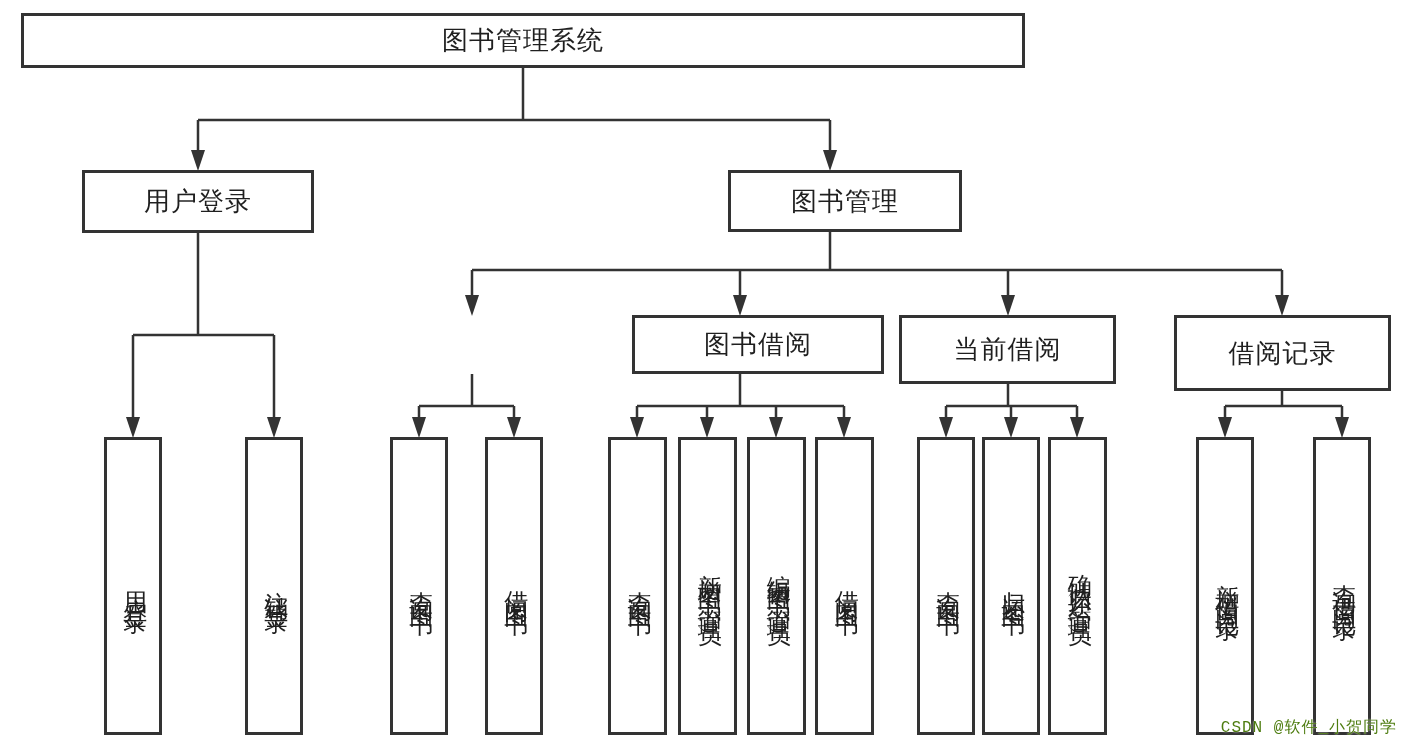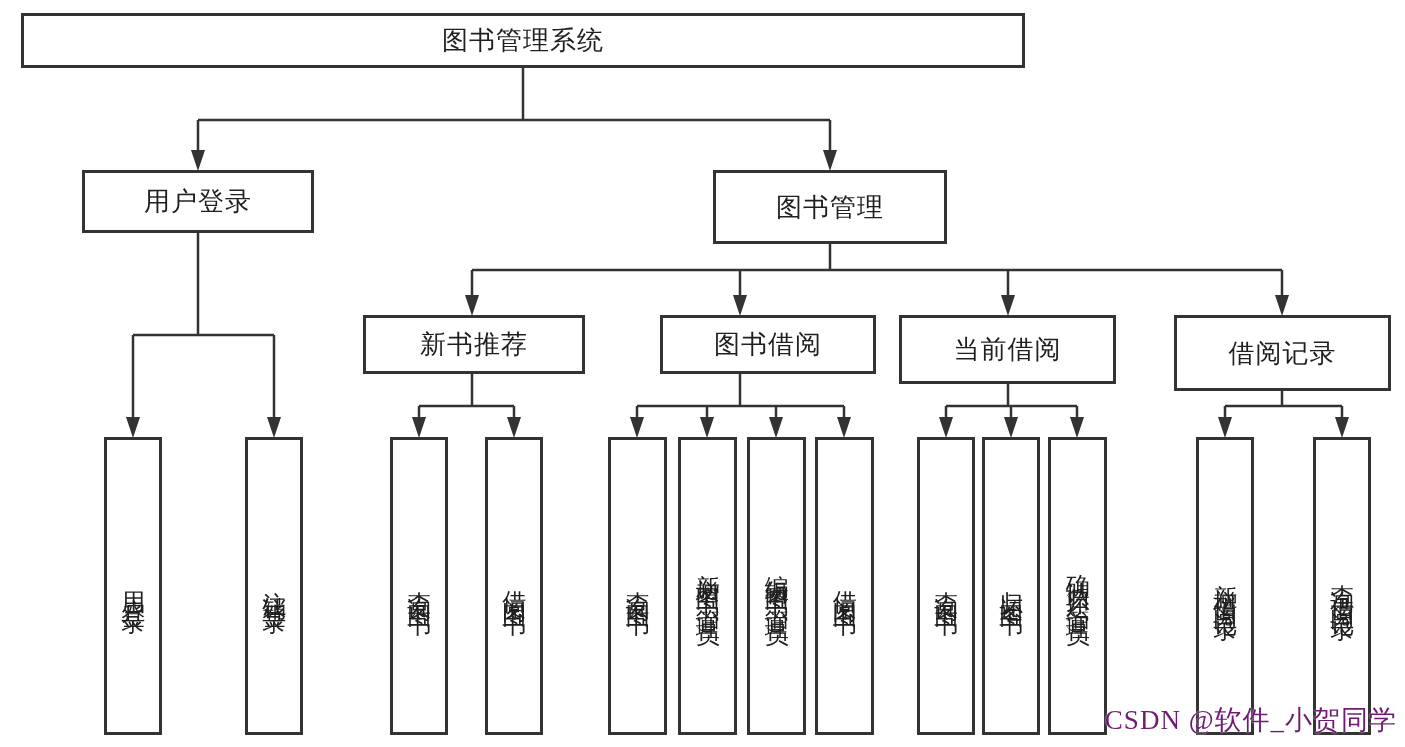--- a/index.html
+++ b/index.html
@@ -1,21 +1,21 @@
 <!DOCTYPE html>
 <html><head>
 <meta charset="utf-8">
 <style>
   html, body { margin: 0; padding: 0; background: #ffffff; }
   .stage {
     position: relative;
     width: 1405px;
     height: 747px;
     background: #ffffff;
-    font-family: Liberation Serif, serif;
+    font-family: Liberation Mono, monospace;
     overflow: hidden;
   }
   .connectors {
     position: absolute;
     left: 0; top: 0;
     width: 1405px; height: 747px;
     pointer-events: none;
   }
   .box {
     position: absolute;
@@ -34,22 +34,22 @@
   .vbox .vtext {
     writing-mode: vertical-lr;
     text-orientation: mixed;
     letter-spacing: 7px;
     line-height: 1.1;
   }
   .watermark {
     position: absolute;
     right: 8px;
     bottom: 9px;
-    font-size: 27px;
-    color: #701a75;
+    font-size: 16px;
+    color: #4d7c0f;
     letter-spacing: 1px;
     text-shadow: 0 0 2px #ffffff;
     white-space: nowrap;
   }
 </style>
 </head>
 <body>
 
 <div class="stage">
 
@@ -112,24 +112,23 @@
     </g>
     <g fill="#333333" stroke="none">
       <polygon points="1225,438 1218,417 1232,417"></polygon>
       <polygon points="1342,438 1335,417 1349,417"></polygon>
     </g>
   </svg>
 
   <div class="box" style="left:21px; top:13px; width:1004px; height:55px;">图书管理系统</div>
 
   <div class="box" style="left:82px; top:170px; width:232px; height:63px;">用户登录</div>
-  <div class="box" style="left:713px; top:170px; width:234px; height:74px;">图书管理</div>
+  <div class="box" style="left:728px; top:170px; width:234px; height:62px;">图书管理</div>
 
-  <div class="box" style="left:363px; top:315px; width:222px; height:59px;">新书推荐</div>
-  <div class="box" style="left:660px; top:315px; width:216px; height:59px;">图书借阅</div>
+  <div class="box" style="left:632px; top:315px; width:252px; height:59px;">图书借阅</div>
   <div class="box" style="left:899px; top:315px; width:217px; height:69px;">当前借阅</div>
   <div class="box" style="left:1174px; top:315px; width:217px; height:76px;">借阅记录</div>
 
   <div class="box vbox" style="left:104px; top:437px; width:58px; height:298px;">
     <span class="vtext">用户登录</span>
   </div>
   <div class="box vbox" style="left:245px; top:437px; width:58px; height:298px;">
     <span class="vtext">注销登录</span>
   </div>
 

